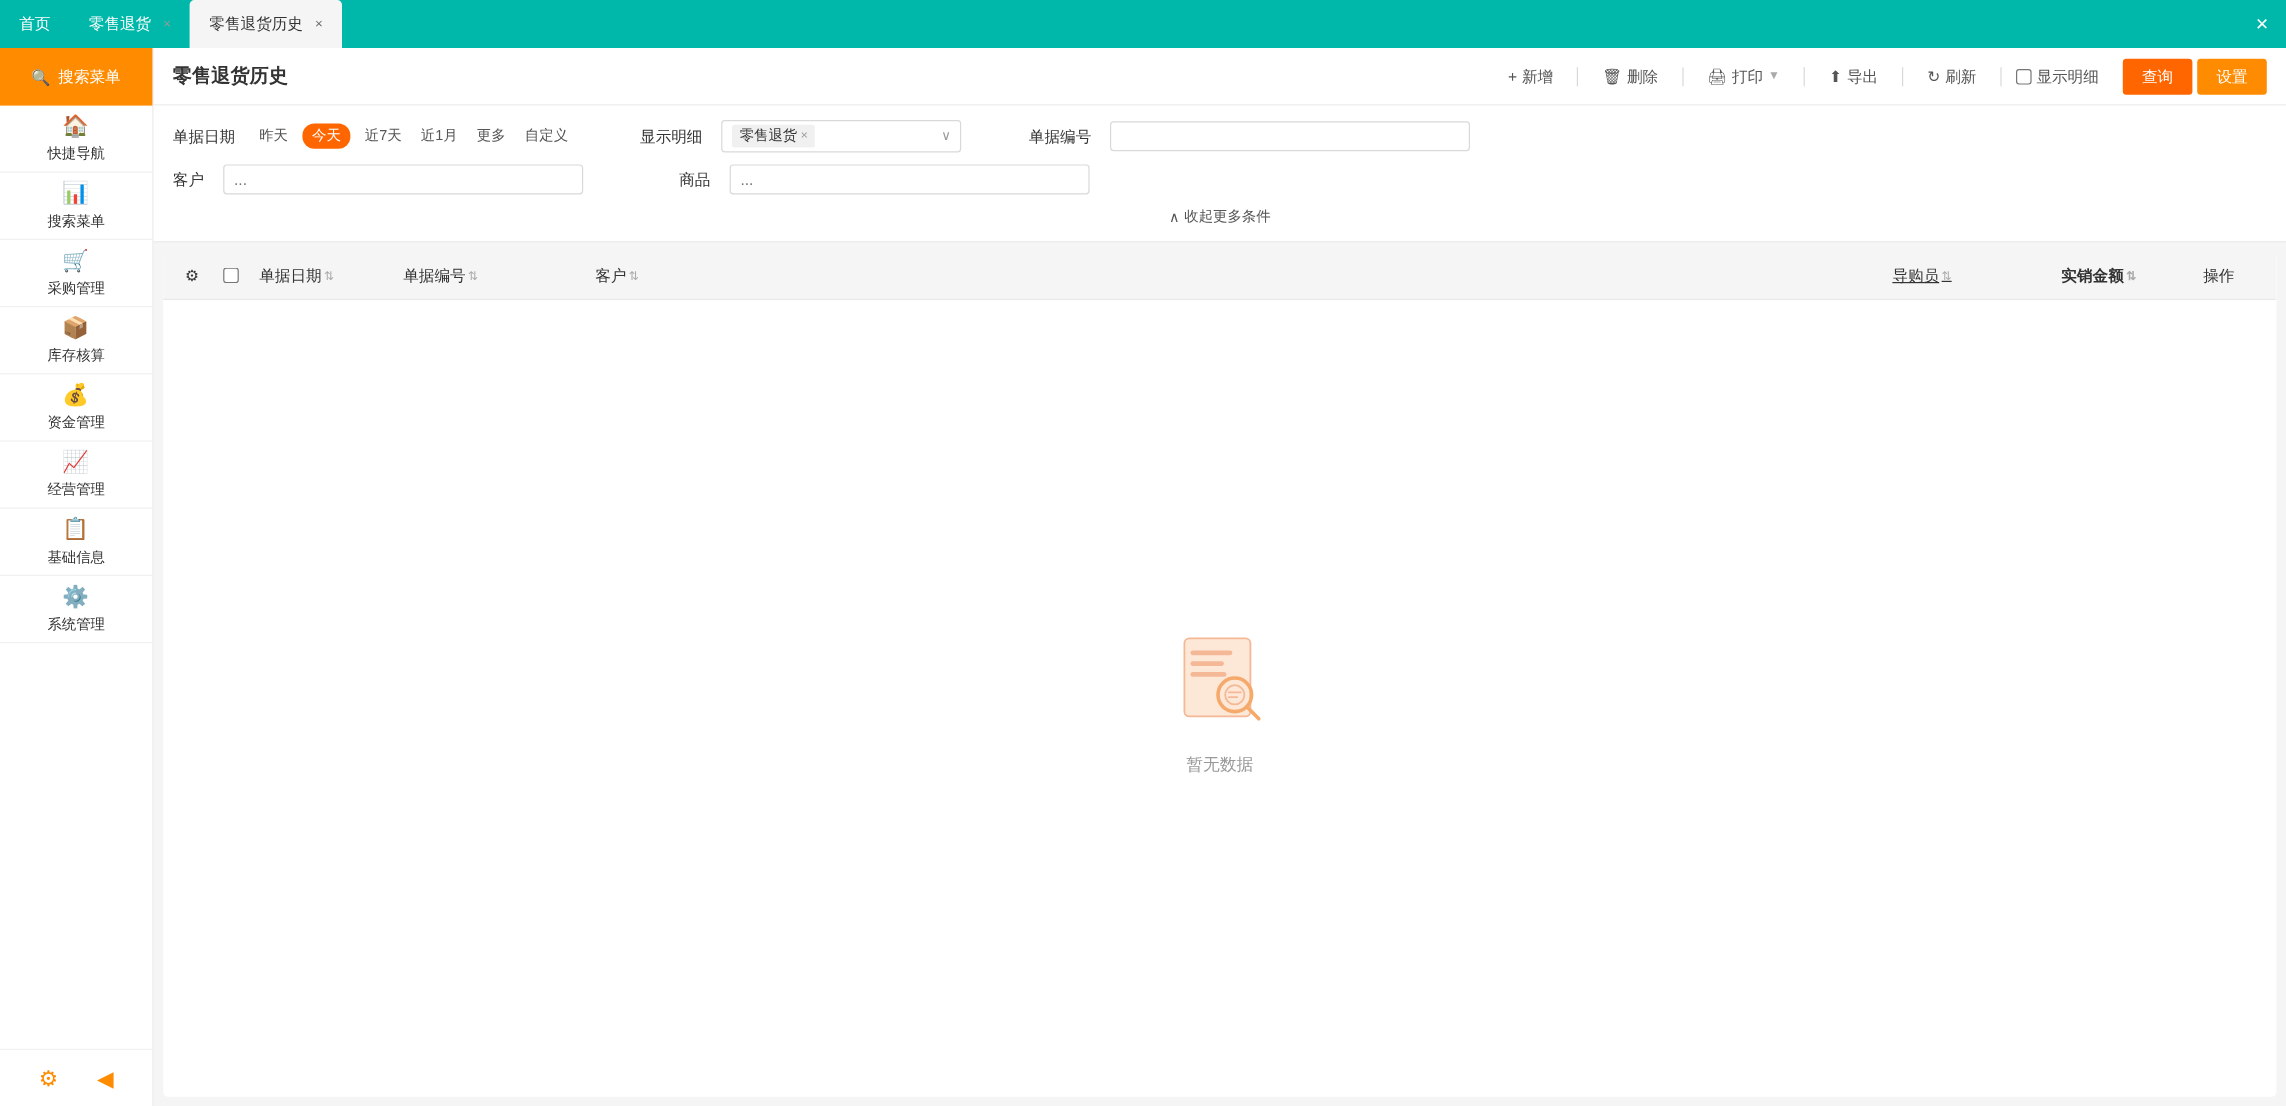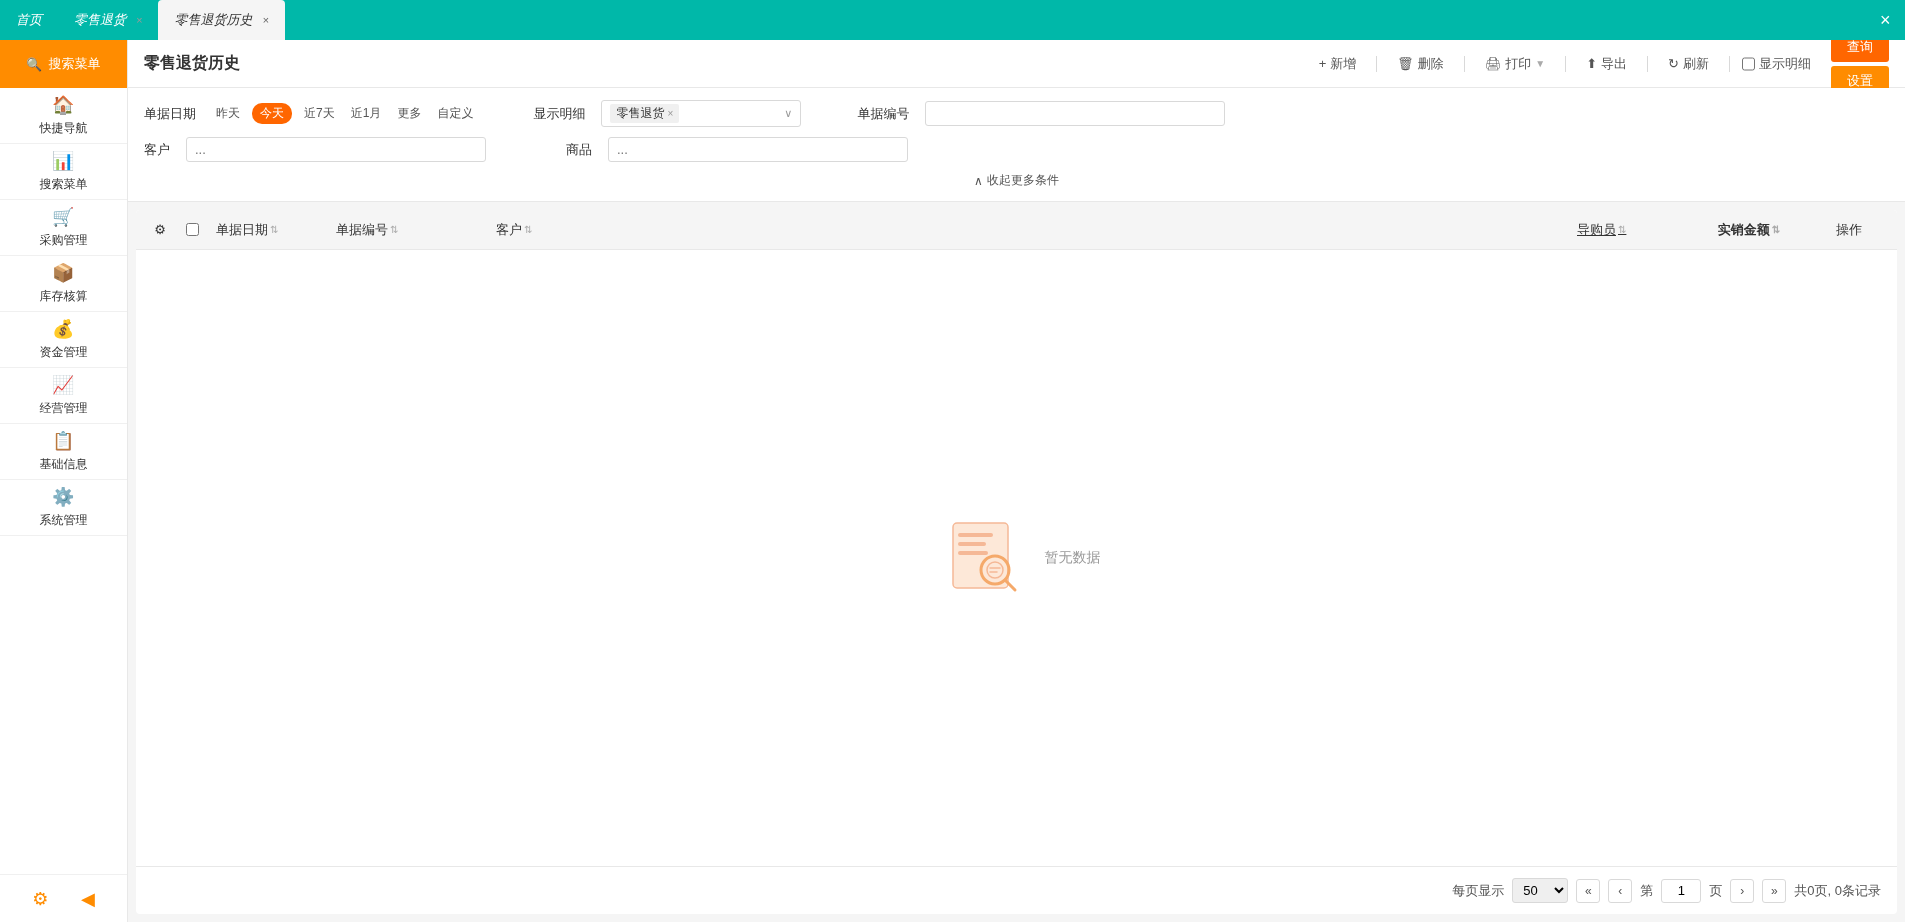--- a/index.html
+++ b/index.html
@@ -6,21 +6,20 @@
     body { width: 1905px; height: 922px; overflow: hidden; display: flex; flex-direction: column; }
 
     
     .top-bar {
       height: 40px;
       background: #00b8a9;
       display: flex;
       align-items: center;
       padding-left: 0;
       flex-shrink: 0;
-      font-style: italic;
     }
     .top-tab {
       height: 40px;
       padding: 0 16px;
       display: flex;
       align-items: center;
       font-size: 13px;
       color: #fff;
       cursor: pointer;
       position: relative;
@@ -295,21 +294,21 @@
     .th-number { width: 160px; }
     .th-customer { flex: 1; }
     .th-guide { width: 120px; text-decoration: underline; }
     .th-amount { width: 120px; justify-content: center; font-weight: bold; }
     .th-action { width: 80px; justify-content: center; }
 
     
     .empty-state {
       flex: 1;
       display: flex;
-      flex-direction: row;
+      flex-direction: column;
       align-items: center;
       justify-content: center;
       gap: 12px;
     }
     .empty-icon {
       width: 100px;
       height: 100px;
     }
     .empty-text {
       font-size: 14px;
@@ -456,21 +455,21 @@
         <div class="divider-v"></div>
         <div class="action-btn">
           <span>↻</span>
           <span>刷新</span>
         </div>
         <div class="divider-v"></div>
         <label class="checkbox-label">
           <input type="checkbox" style="">
           <span>显示明细</span>
         </label>
-        <div style="display:flex;flex-direction:column;gap:4px;margin-left:8px;">
+        <div style="display:flex;flex-direction:row;gap:4px;margin-left:8px;">
           <button class="btn-primary">查询</button>
           <button class="btn-setting">设置</button>
         </div>
       </div>
     </div>
 
     <div class="filter-area">
       <div class="filter-row">
 
         <span class="filter-label">单据日期</span>
@@ -553,32 +552,16 @@
           <circle cx="62" cy="62" r="14" fill="none" stroke="#f5a96a" stroke-width="3"></circle>
           <circle cx="62" cy="62" r="8" fill="#fde8d8" stroke="#f5b896" stroke-width="1.5"></circle>
           <line x1="72" y1="72" x2="82" y2="82" stroke="#f5a96a" stroke-width="3" stroke-linecap="round"></line>
 
           <line x1="57" y1="60" x2="67" y2="60" stroke="#f5b896" stroke-width="1.5" stroke-linecap="round"></line>
           <line x1="57" y1="64" x2="64" y2="64" stroke="#f5b896" stroke-width="1.5" stroke-linecap="round"></line>
         </svg>
         <span class="empty-text">暂无数据</span>
       </div>
 
-      <div class="pagination">
-        <span class="page-size-label">每页显示</span>
-        <select class="page-size-select">
-          <option>50</option>
-          <option>100</option>
-          <option>200</option>
-        </select>
-        <div class="page-nav-btn">«</div>
-        <div class="page-nav-btn">‹</div>
-        <span class="page-info">第</span>
-        <input class="page-input" type="text" value="1" style="">
-        <span class="page-info">页</span>
-        <div class="page-nav-btn">›</div>
-        <div class="page-nav-btn">»</div>
-        <span class="page-info">共0页, 0条记录</span>
-      </div>
     </div>
 
   </div>
 </div>
 
 </body></html>

